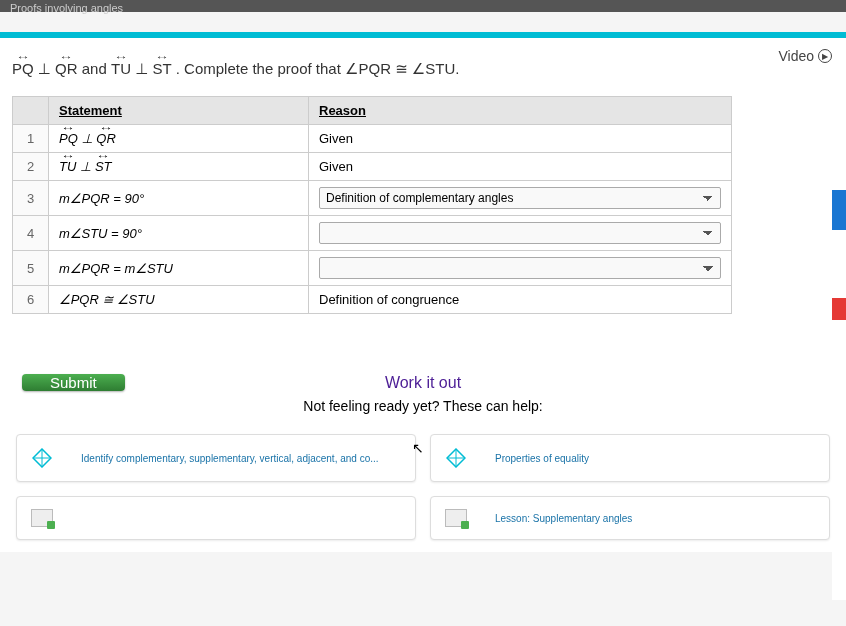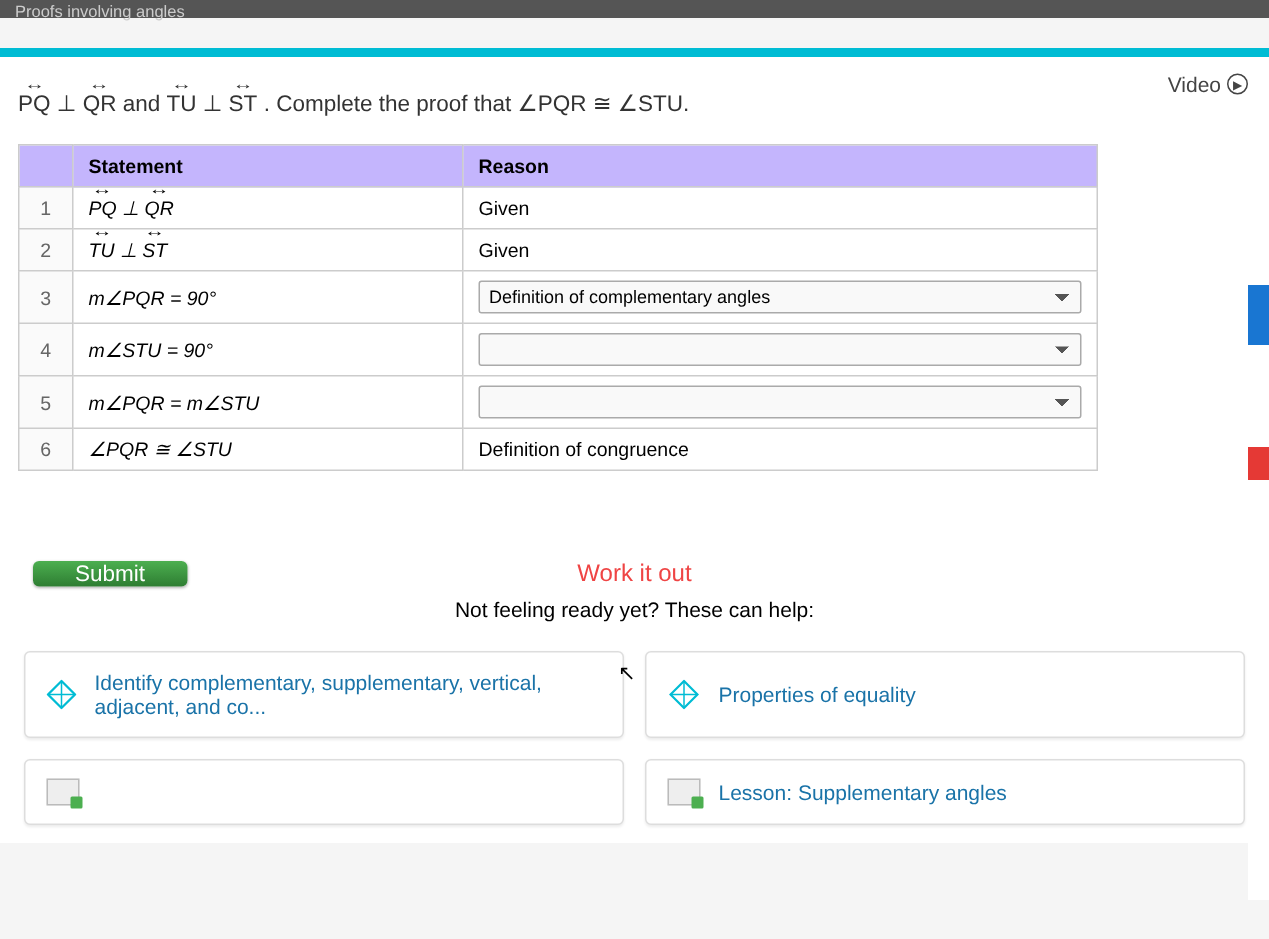--- a/index.html
+++ b/index.html
@@ -68,22 +68,23 @@
       width: 720px;
       font-size: 13px;
     }
     .proof-table th, .proof-table td {
       border: 1px solid #ccc;
       padding: 6px 10px;
       text-align: left;
       vertical-align: middle;
     }
     .proof-table th {
-      background: #c4b5fd;
+      background: #e5e5e5;
       font-weight: bold;
+      text-decoration: underline;
     }
     .proof-table td.num {
       width: 36px;
       text-align: center;
       color: #666;
       background: #fafafa;
     }
     .proof-table td.stmt { width: 260px; font-style: italic; }
     .proof-table td.reason { }
     .dropdown {
@@ -107,21 +108,21 @@
       color: #fff;
       border: none;
       border-radius: 4px;
       padding: 0 28px;
       font-size: 15px;
       cursor: pointer;
       box-shadow: 0 1px 2px rgba(0,0,0,0.3);
     }
     .work-it {
       text-align: center;
-      color: #ef4444;
+      color: #4c1d95;
       font-size: 16px;
       margin-top: -18px;
     }
     .not-ready {
       text-align: center;
       color: #000000;
       font-size: 14px;
       margin-top: 6px;
       margin-bottom: 20px;
     }
@@ -129,25 +130,25 @@
       display: grid;
       grid-template-columns: 1fr 1fr;
       gap: 14px;
       padding: 0 4px;
     }
     .help-card {
       background: #fff;
       border: 1px solid #ddd;
       border-radius: 4px;
       padding: 12px 14px;
-      font-size: 14px;
+      font-size: 10px;
       color: #1a73a8;
       display: flex;
       align-items: center;
-      gap: 12px;
+      gap: 28px;
       cursor: pointer;
       box-shadow: 0 1px 2px rgba(0,0,0,0.08);
     }
     .help-card .diamond {
       width: 22px;
       height: 22px;
       display: flex;
       align-items: center;
       justify-content: center;
       color: #00bcd4;

